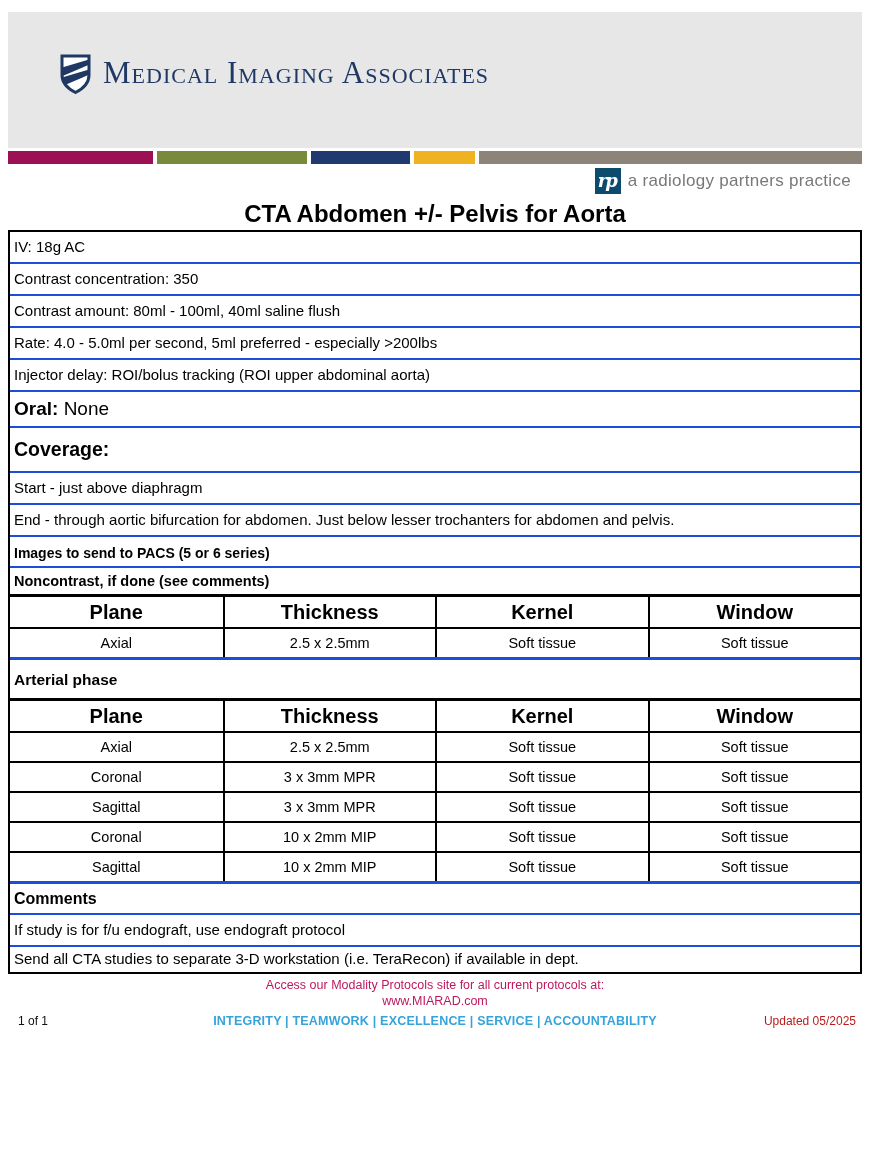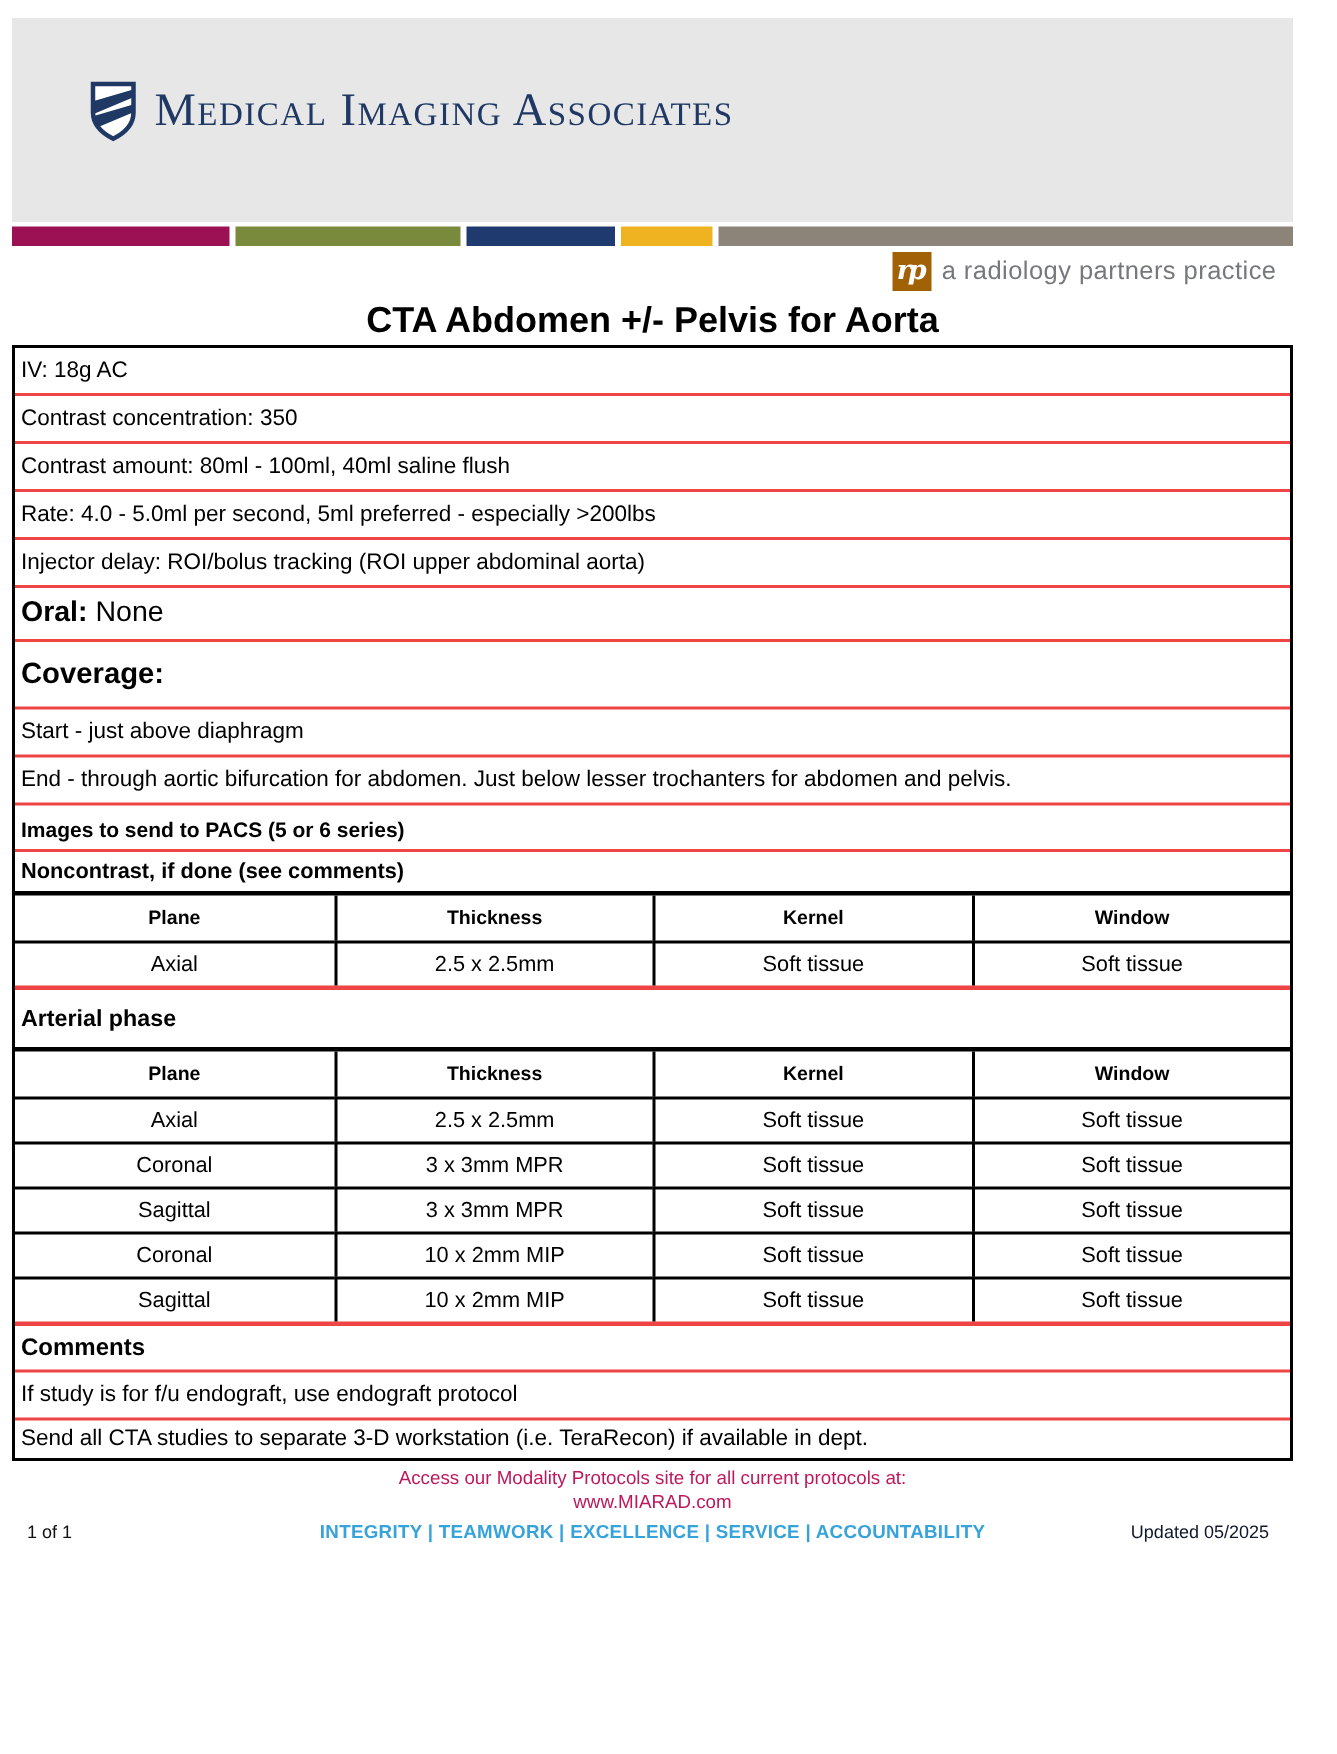--- a/index.html
+++ b/index.html
@@ -50,21 +50,21 @@
     margin-top: 3px;
     height: 27px;
     display: flex;
     justify-content: flex-end;
     align-items: center;
     gap: 7px;
     padding-right: 11px;
   }
   .rp-badge {
     width: 26px; height: 26px;
-    background: #a16207;
+    background: #0c4a6e;
     color: #fff;
     display: flex; align-items: center; justify-content: center;
     font-family: "DejaVu Serif", serif;
     font-style: italic;
     font-weight: bold;
     font-size: 18px;
     letter-spacing: -2px;
     padding-right: 2px;
   }
   .rp-tagline { font-size: 17px; color: #77787B; letter-spacing: 0.3px; }
@@ -74,21 +74,21 @@
     margin-top: 5px;
     text-align: center;
     font-size: 24px;
     font-weight: bold;
     line-height: 29px;
   }
 
   
   .doc-table { margin-top: 2px; border: 2px solid #000; }
   .row {
-    border-top: 2px solid #ef4444;
+    border-top: 2px solid #1d4ed8;
     font-size: 15px;
     line-height: 18px;
     padding: 6px 10px 6px 4px;
   }
   .row:first-child { border-top: none; }
   .row-oral { font-size: 19px; line-height: 24px; padding: 5px 10px 5px 4px; }
   .row-oral .lbl { font-weight: bold; }
   .row-heading-lg { font-size: 19.5px; font-weight: bold; line-height: 24px; padding: 9px 10px 10px 4px; }
   .row-pacs { font-size: 14px; font-weight: bold; line-height: 25px; padding: 4px 10px 0 4px; }
   .row-sub { font-size: 14.5px; font-weight: bold; line-height: 18px; padding: 4px 10px 4px 4px; }
@@ -105,21 +105,21 @@
     border-top: 3px solid #000;
   }
   .grid4 .cell {
     border-left: 2px solid #000;
     border-top: 2px solid #000;
     text-align: center;
     font-size: 14.5px;
     line-height: 18px;
     padding: 5px 2px;
   }
-  .grid4 .cell.th { font-size: 13px; font-weight: bold; padding: 6px 2px; }
+  .grid4 .cell.th { font-size: 20px; font-weight: bold; padding: 6px 2px; }
   .grid4 .cell:nth-child(4n+1) { border-left: none; }
   .grid4 .cell:nth-child(-n+4) { border-top: none; }
 
   
   .footer { margin-top: 3px; }
   .footer-line { text-align: center; font-size: 12.5px; line-height: 16px; color: #be185d; }
   .footer-bottom {
     position: relative;
     margin-top: 3px;
     height: 18px;
@@ -129,21 +129,21 @@
   .footer-page { position: absolute; left: 10px; top: 0; color: #111; }
   .footer-values {
     position: absolute; left: 50%; top: 0;
     transform: translateX(-50%);
     white-space: nowrap;
     color: #36A3DB;
     font-weight: bold;
     font-size: 12.5px;
     letter-spacing: 0.2px;
   }
-  .footer-updated { position: absolute; right: 16px; top: 0; color: #0f172a; }
+  .footer-updated { position: absolute; right: 6px; top: 0; color: #b91c1c; }
 </style>
 </head>
 <body>
 
 <div class="page">
 
   <div class="content header-band">
     <div class="brand">
       <span>
         <svg class="shield-svg" width="31" height="41" viewBox="0 0 31 41">

